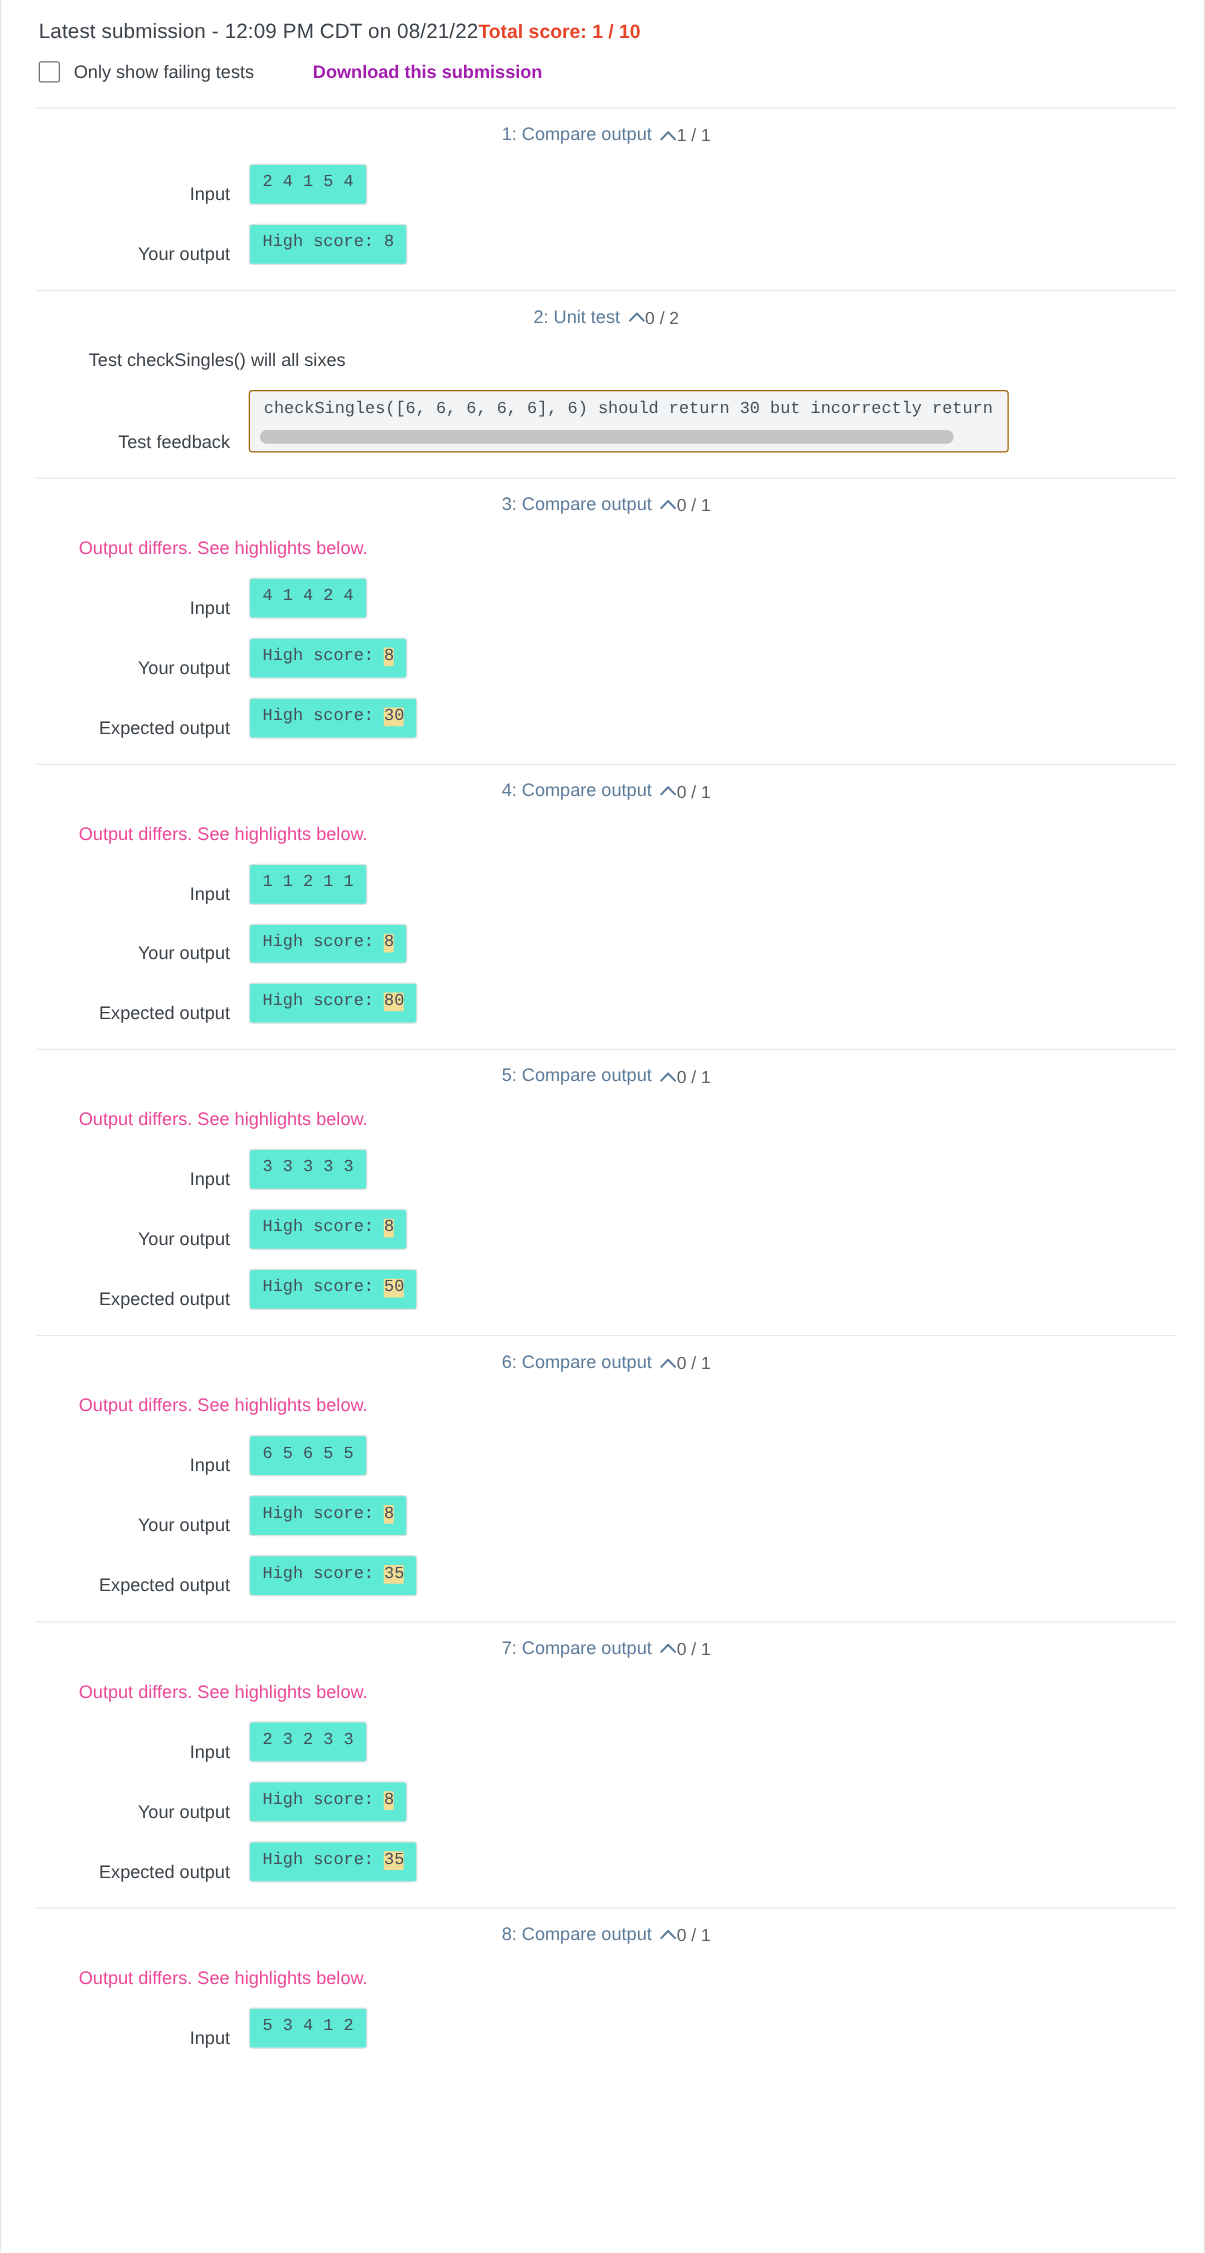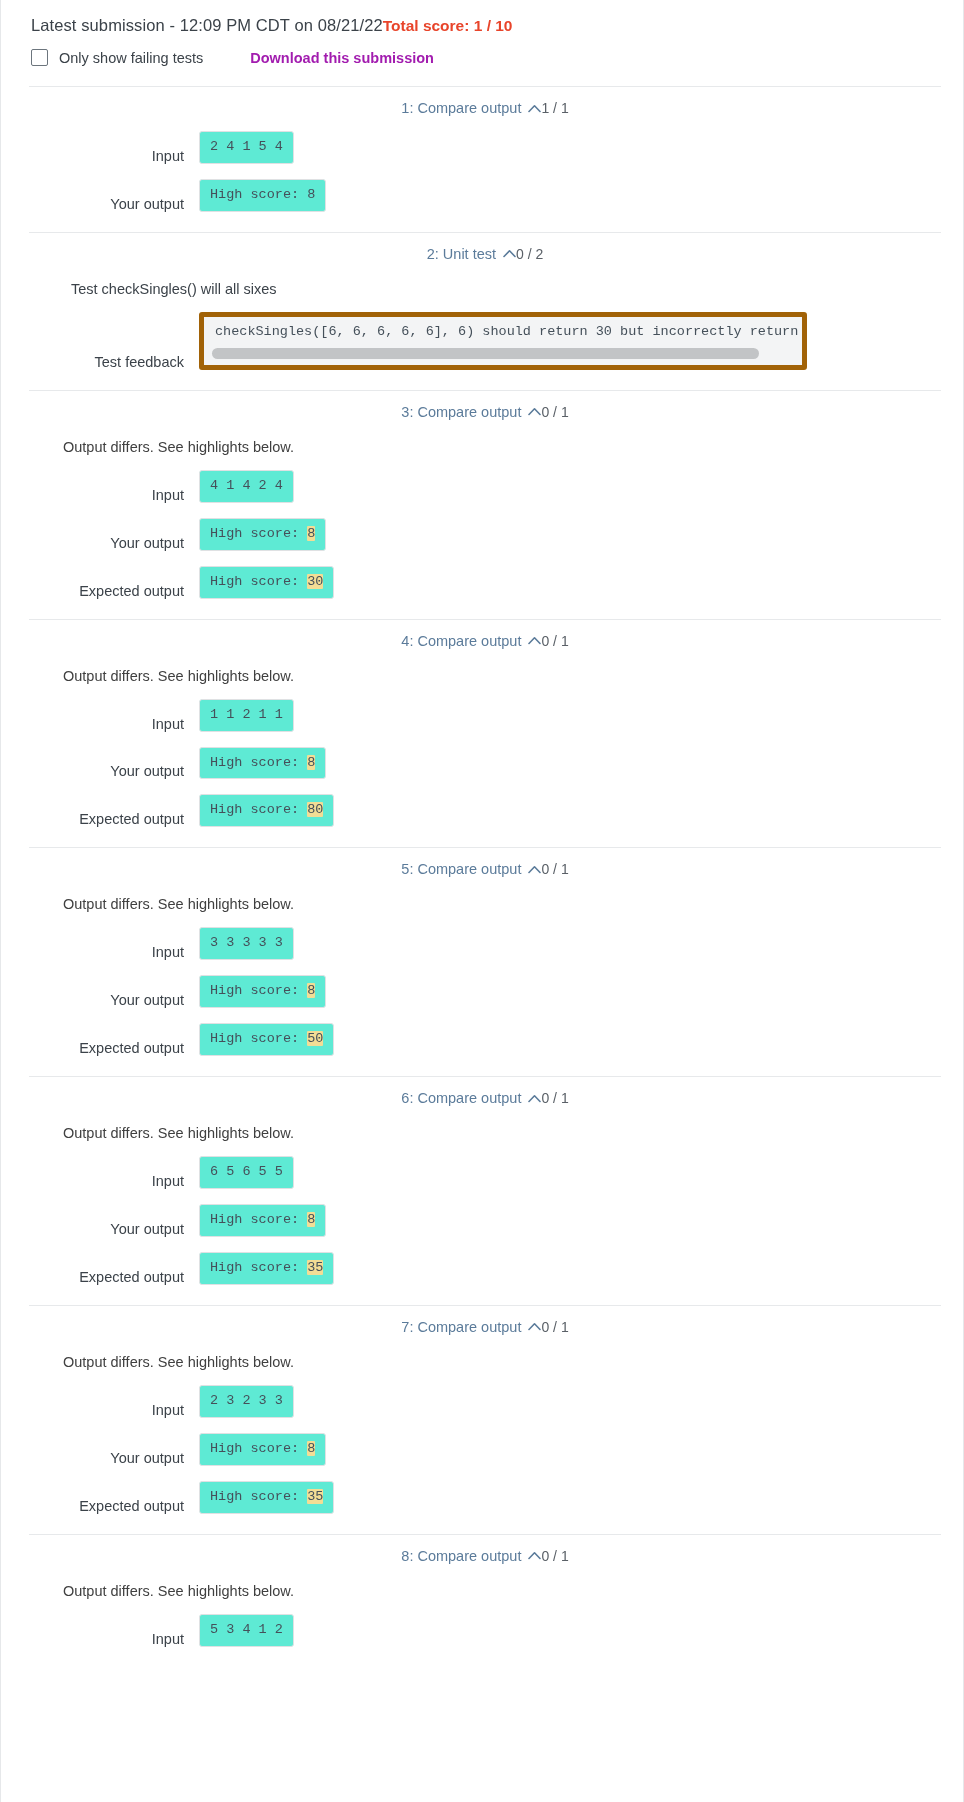--- a/index.html
+++ b/index.html
@@ -53,41 +53,41 @@
     padding: 0 2px 0 2px;
   }
   .test-title {
     font-size:14.5px; color:#5b7b9a; display:inline-flex; align-items:center; gap:7px;
     cursor:pointer;
   }
   .caret { display:inline-block; line-height:0; }
   .caret svg { display:block; }
   .test-score { font-size:14px; color:#5a6067; }
 
-  .diff-note { font-size:14.5px; color:#404040; margin: 19px 0 0 34px; }
+  .diff-note { font-size:14.5px; color:#ec4899; margin: 19px 0 0 34px; }
 
   
   .row {
     display:flex; align-items:flex-end; margin-top: 15px;
   }
   .row .lbl {
     width: 170px; flex:none; text-align:right; padding-right:15px;
     font-size:14.5px; color:#3b4249; padding-top:5px;
   }
   .val {
     background:#5eead4; border:1px solid #dfe1e3; border-radius:3px;
     font-family:"Liberation Mono", monospace; font-size:13.5px; color:#45505a;
     padding: 5px 10px; white-space:pre; line-height:1.55;
   }
   mark.hl { background:#f3dd95; color:#45505a; padding:0; border-radius:1px; }
 
   
   .unit-desc { font-size:14.5px; color:#3b4249; margin: 19px 0 0 42px; }
   .fb-box {
-    background:#f3f4f5; border:5px solid #a16207; border-radius:3px;
+    background:#f3f4f5; border:1px solid #a16207; border-radius:3px;
     width: 608px; padding: 7px 0 0 0; overflow:hidden;
   }
   .fb-text {
     font-family:"Liberation Mono", monospace; font-size:13.5px; color:#45505a;
     white-space:pre; padding: 0 11px 9px 11px; overflow:hidden;
   }
   .fb-scroll { padding: 0 8px 6px 8px; }
   .fb-track { height:11px; background:transparent; position:relative; }
   .fb-thumb {
     height:11px; width:94%; background:#c2c4c6; border-radius:6px;

